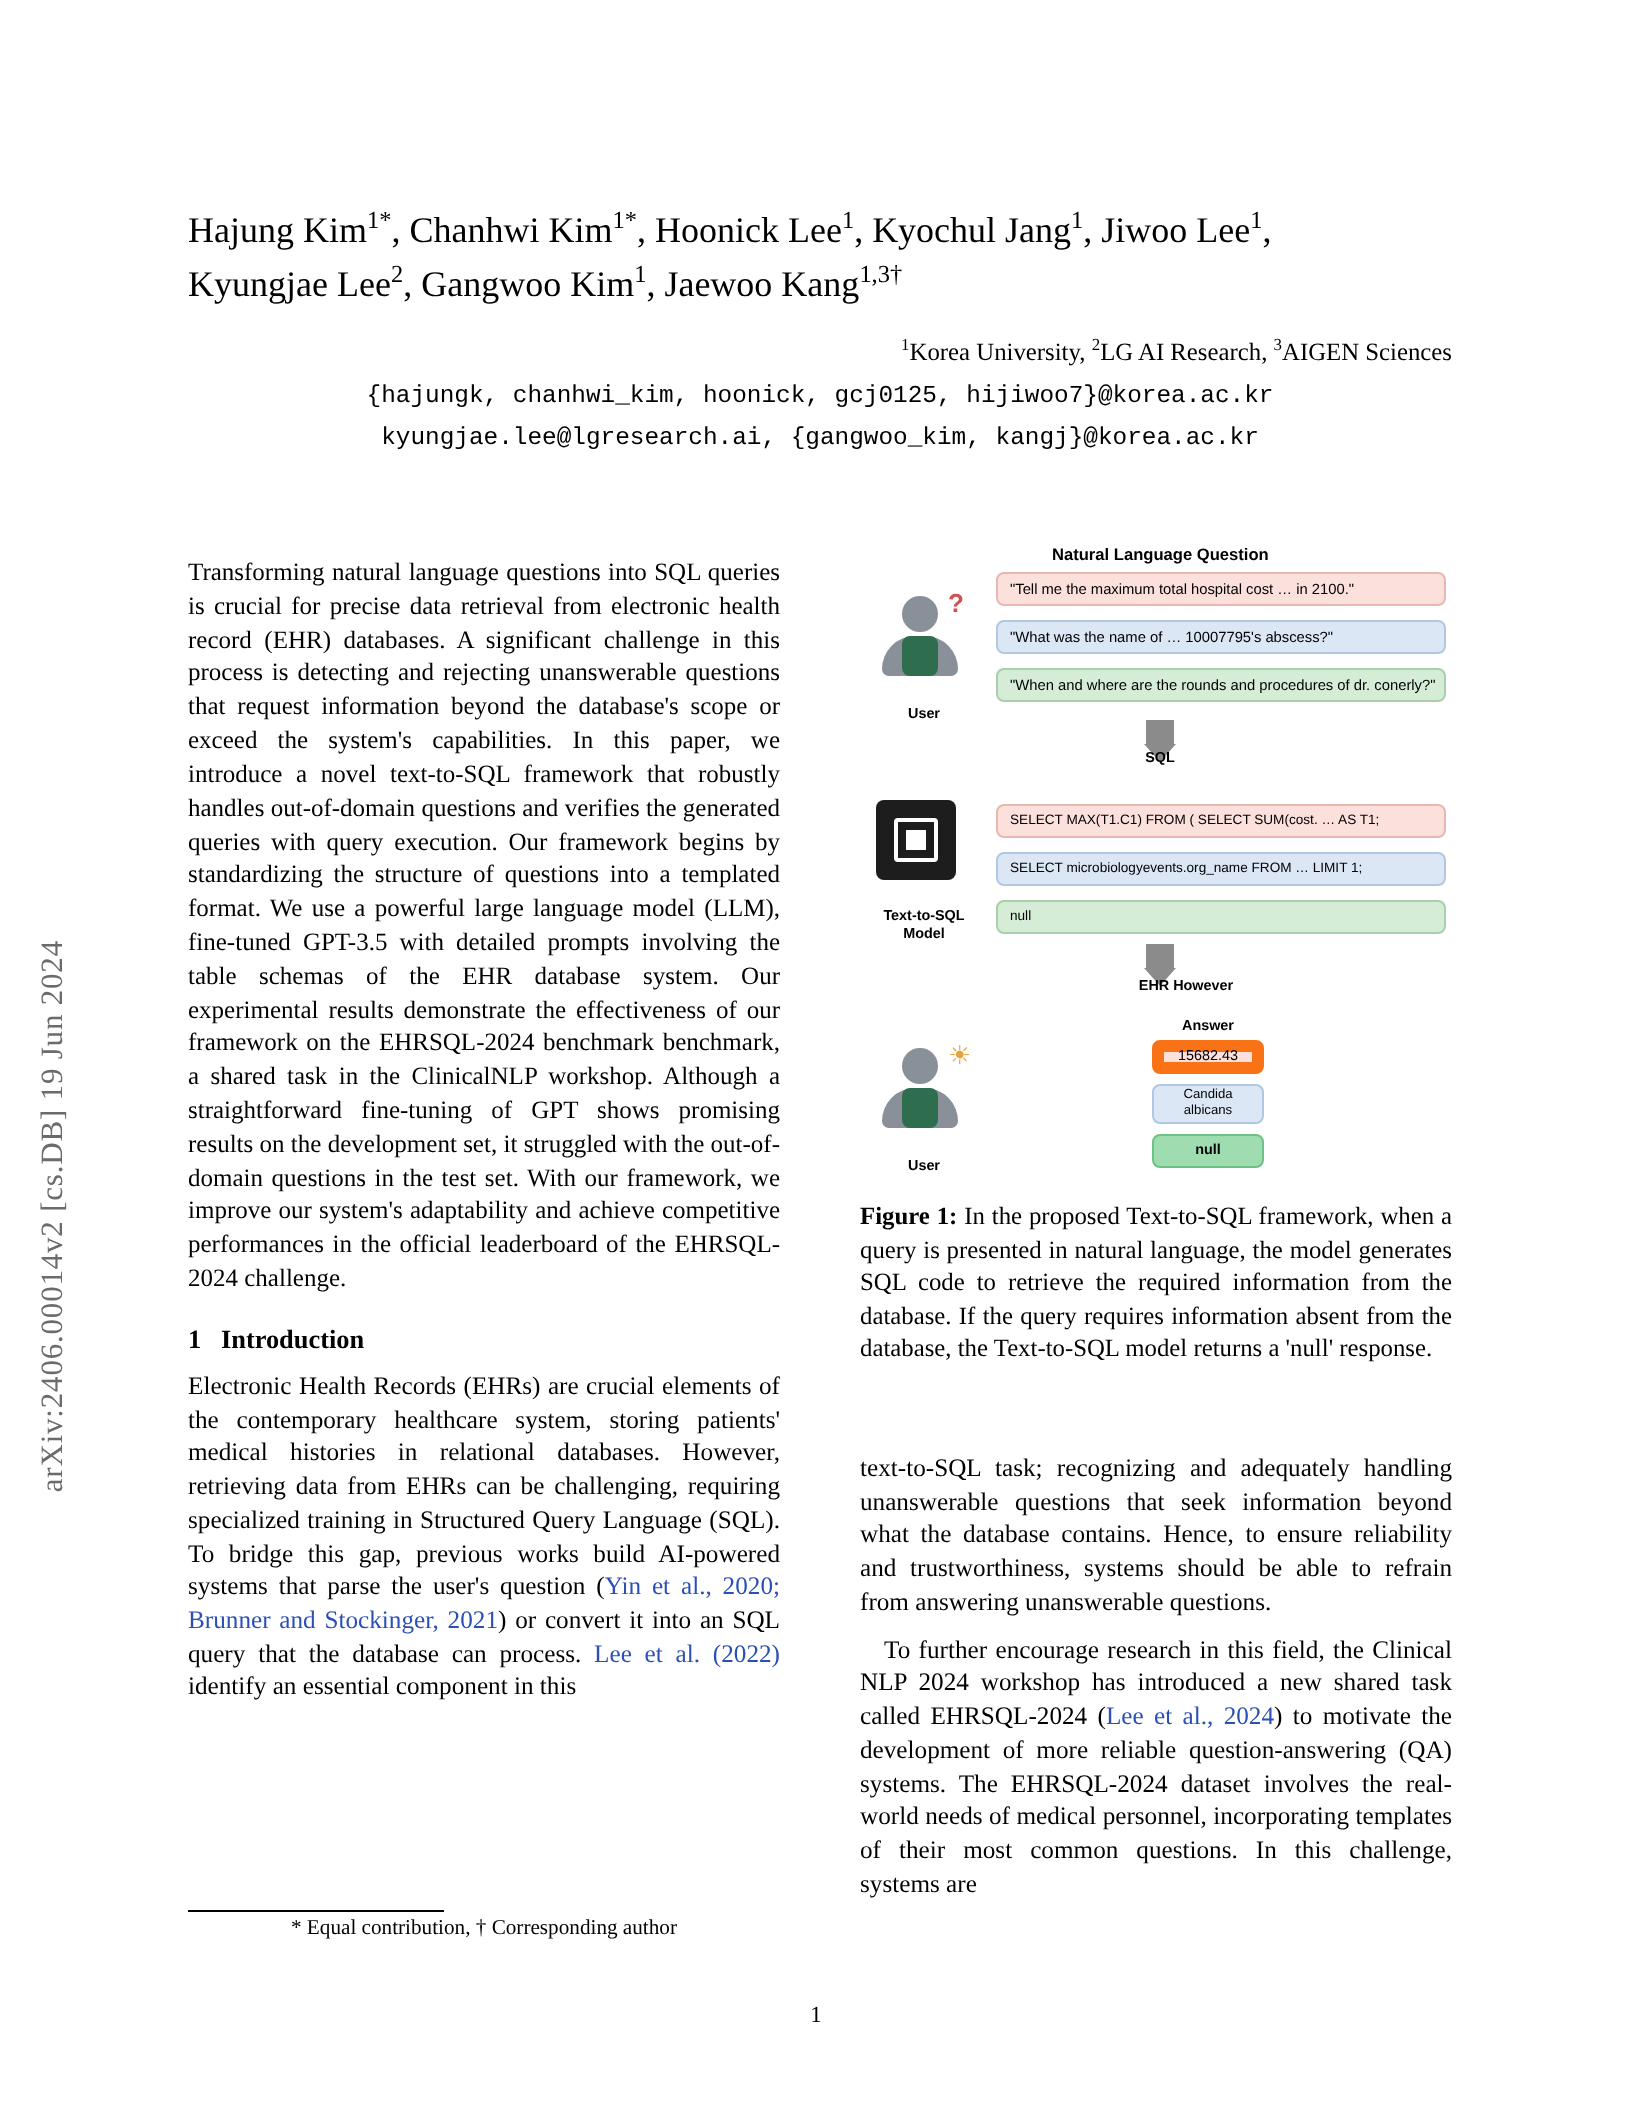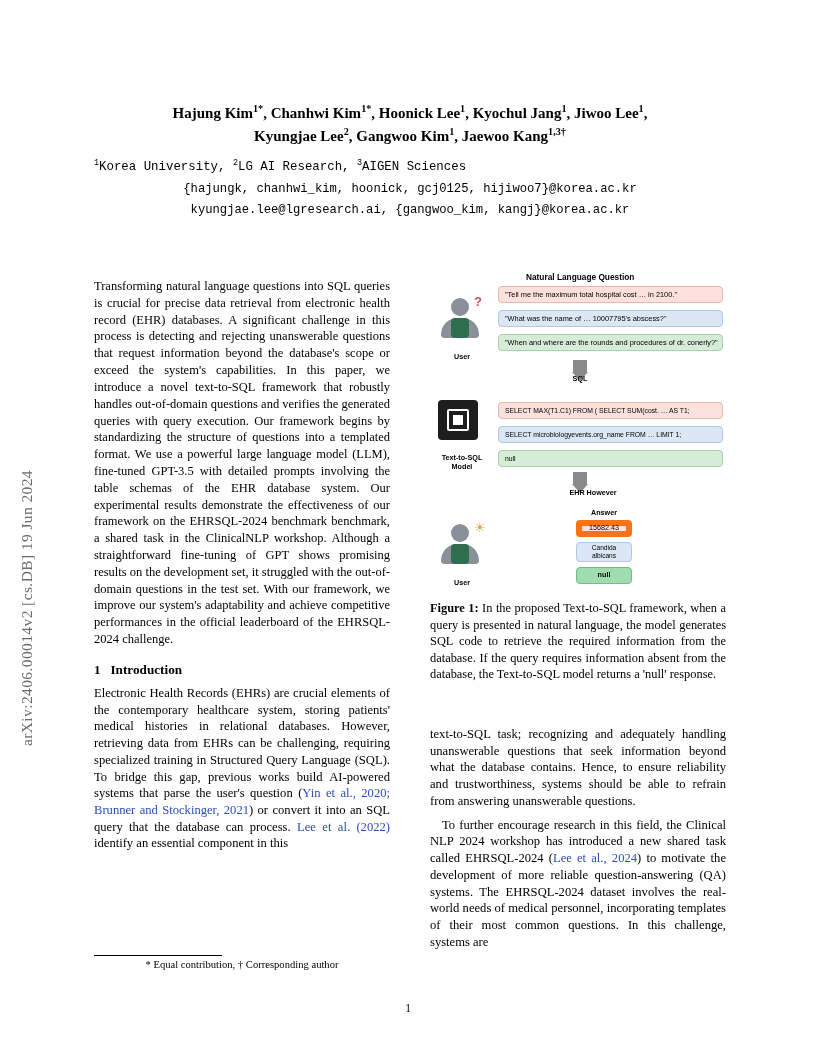--- a/index.html
+++ b/index.html
@@ -42,32 +42,31 @@
   }
 
   .title {
     text-align: center;
     font-weight: bold;
     font-size: 17.5px;
     line-height: 1.38;
     margin: 0 0 16px 0;
   }
   .authors {
-    text-align: center;
-    font-weight: bold;
-    font-size: 15px;
+    text-align: left;
+    font-weight: normal;
+    font-size: 18px;
     line-height: 1.5;
     margin: 0 0 12px 0;
   }
   .affil {
-    text-align: left;
+    text-align: right;
     font-size: 12.4px;
     line-height: 1.45;
     margin: 0;
-    font-family: Liberation Mono, monospace;
   }
   .emails {
     text-align: center;
     font-family: "Liberation Mono", monospace;
     font-size: 12.2px;
     line-height: 1.5;
     margin: 3px 0 0 0;
   }
   sup { font-size: 0.68em; vertical-align: super; line-height: 0; }
 

